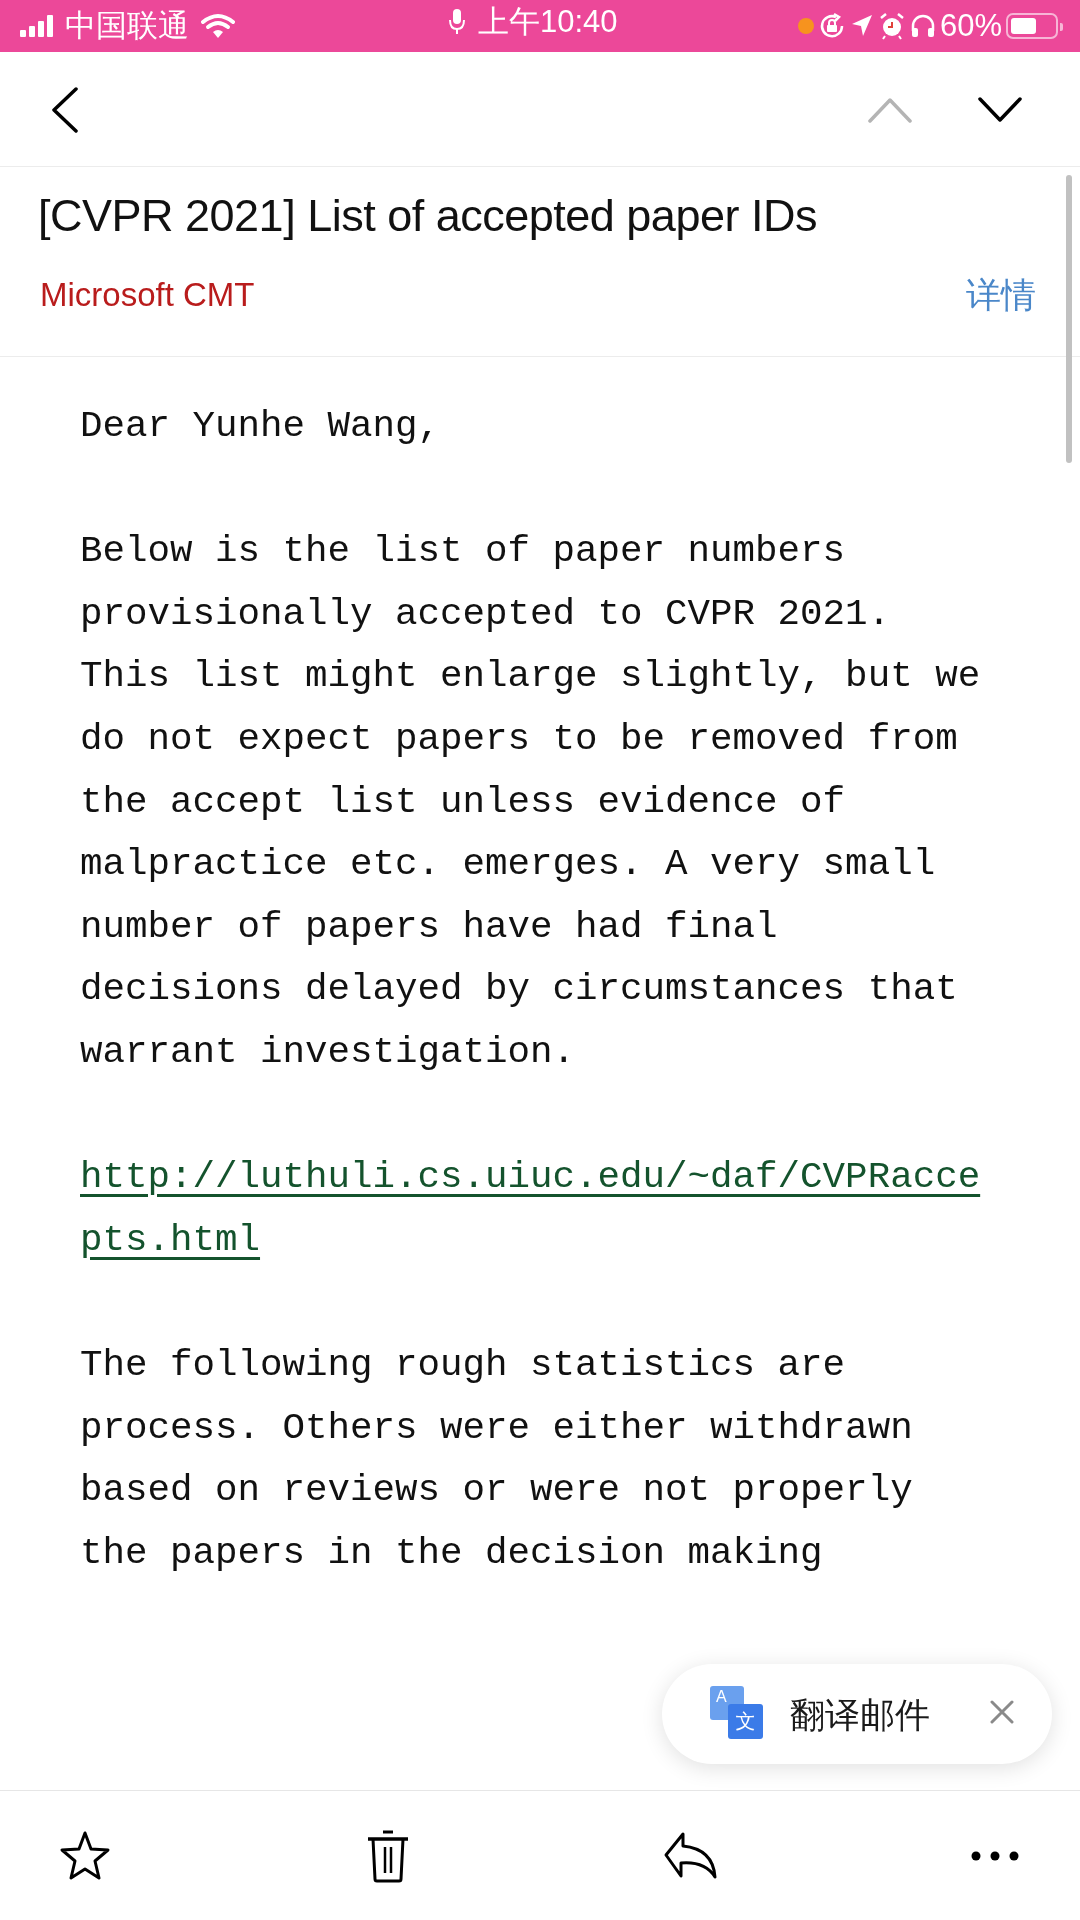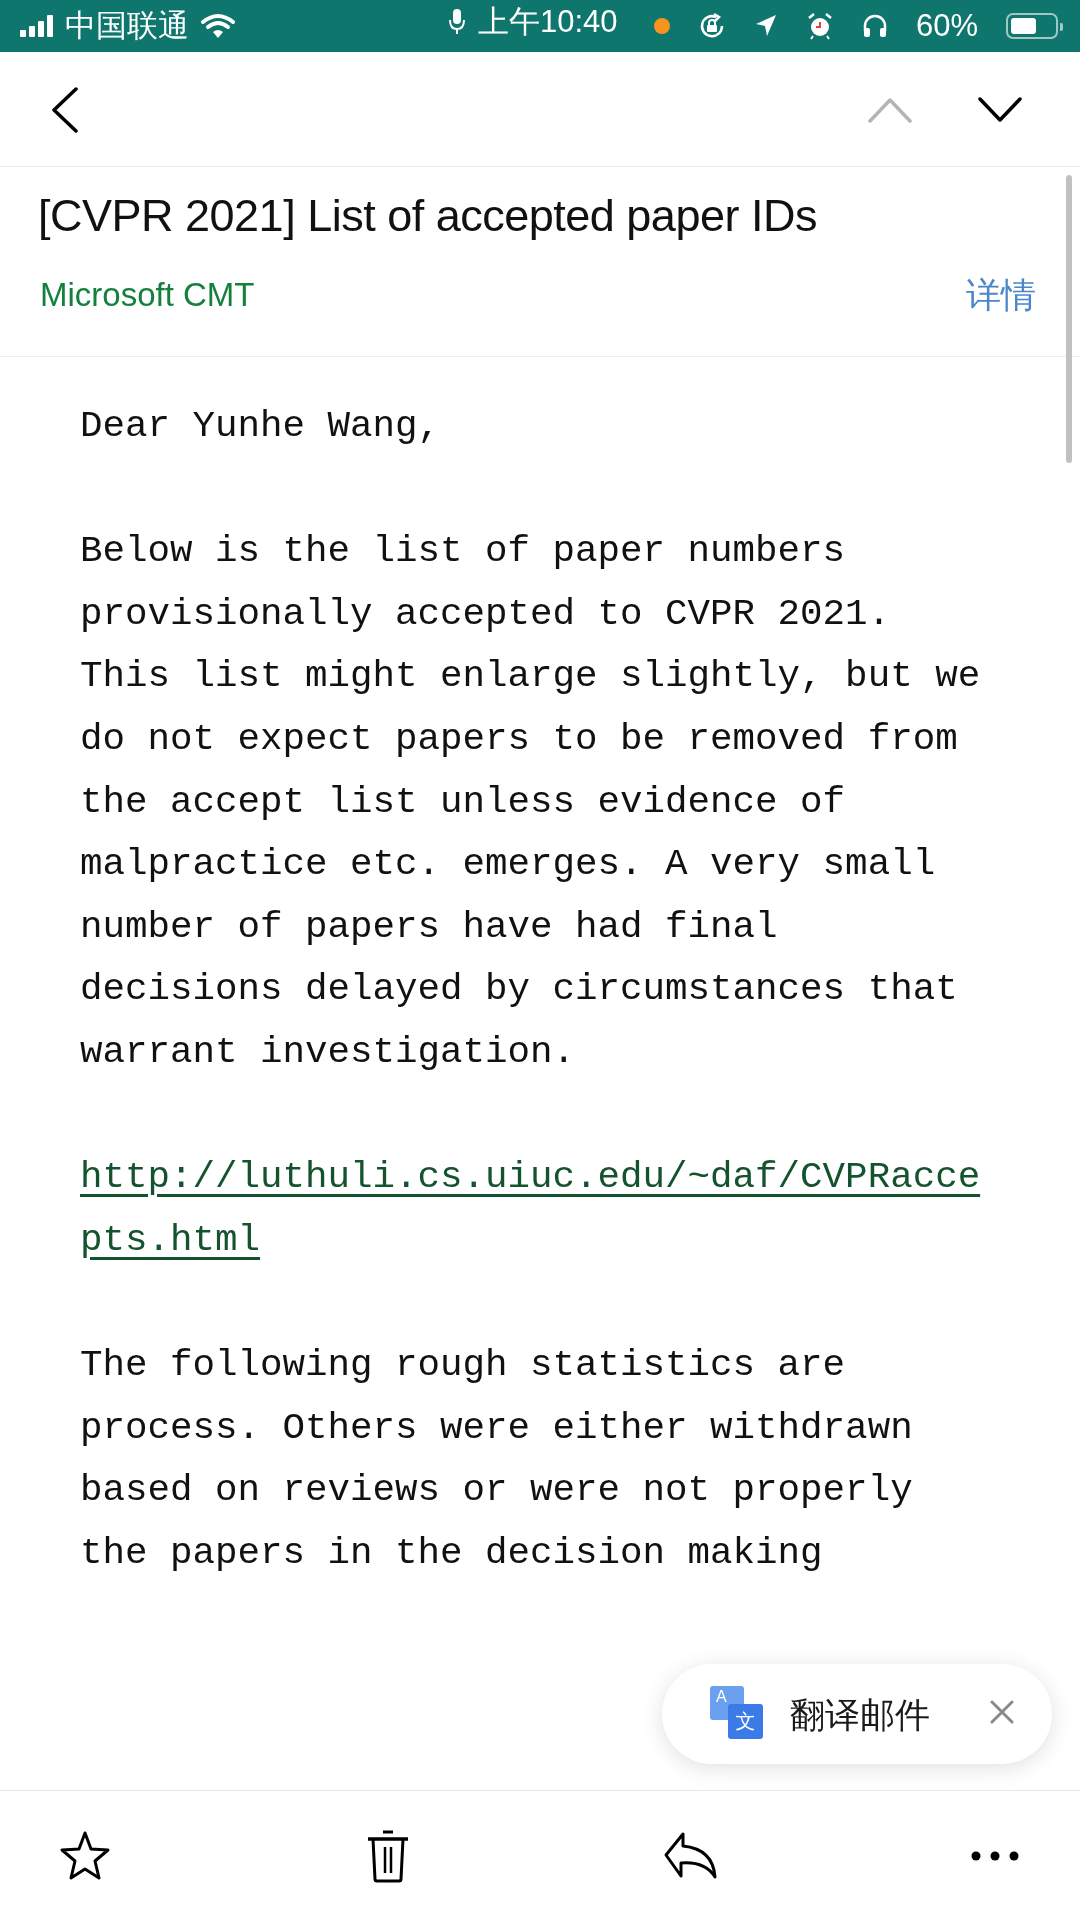--- a/index.html
+++ b/index.html
@@ -2,45 +2,45 @@
 <html><head>
   <meta charset="utf-8">
   <style>
     * { margin: 0; padding: 0; box-sizing: border-box; }
     html, body { width: 1080px; height: 1920px; overflow: hidden; background: #ffffff; }
     body { position: relative; font-family: "Liberation Sans", "DejaVu Sans", sans-serif; color: #000; }
 
     
     .status-bar {
       position: absolute; top: 0; left: 0; width: 1080px; height: 52px;
-      background: #0f766e; color: #fff;
+      background: #ec4899; color: #fff;
       display: flex; align-items: center;
       font-size: 31px;
     }
     .sb-left { position: absolute; left: 20px; top: 0; height: 52px; display: flex; align-items: center; gap: 12px; }
     .sb-center { position: absolute; left: 448px; top: 0; height: 44px; display: flex; align-items: center; gap: 12px; }
-    .sb-right { position: absolute; right: 22px; top: 0; height: 52px; display: flex; align-items: center; gap: 28px; }
+    .sb-right { position: absolute; right: 22px; top: 0; height: 52px; display: flex; align-items: center; gap: 4px; }
     .signal { display: flex; align-items: flex-end; gap: 3px; height: 22px; }
     .signal span { display: block; width: 6px; background: #fff; border-radius: 1px; }
     .orange-dot { width: 16px; height: 16px; border-radius: 50%; background: #f7931e; }
     .battery { width: 52px; height: 26px; border: 2px solid rgba(255,255,255,0.6); border-radius: 7px; padding: 3px; position: relative; }
     .battery-fill { height: 100%; background: #fff; border-radius: 3px; }
     .battery::after { content: ""; position: absolute; right: -7px; top: 8px; width: 3px; height: 8px; background: rgba(255,255,255,0.6); border-radius: 0 2px 2px 0; }
 
     
     .nav-bar { position: absolute; top: 52px; left: 0; width: 1080px; height: 115px; border-bottom: 1px solid #ececec; }
     .nav-btn { position: absolute; top: 0; height: 115px; display: flex; align-items: center; justify-content: center; cursor: pointer; }
     .back-btn { left: 40px; width: 50px; }
     .prev-btn { left: 865px; width: 50px; }
     .next-btn { left: 975px; width: 50px; }
 
     
     .mail-header { position: absolute; top: 168px; left: 0; width: 1080px; height: 189px; border-bottom: 1px solid #ececec; }
     .subject { position: absolute; left: 38px; top: 22px; font-size: 45px; font-weight: 400; letter-spacing: -0.5px; color: #111; white-space: nowrap; }
-    .sender { position: absolute; left: 40px; top: 108px; font-size: 33px; color: #15803d; text-align: right; }
+    .sender { position: absolute; left: 40px; top: 108px; font-size: 33px; color: #b91c1c; text-align: right; }
     .details { position: absolute; right: 44px; top: 104px; font-size: 35px; color: #4a87c9; }
 
     
     .scrollbar { position: absolute; left: 1066px; top: 175px; width: 6px; height: 288px; background: #c1c1c1; border-radius: 3px; }
 
     
     .mail-body {
       position: absolute; top: 345px; left: 0; width: 1080px; height: 1445px; overflow: hidden;
       padding: 0 37px;
       font-family: "Liberation Mono", "DejaVu Sans Mono", monospace;

